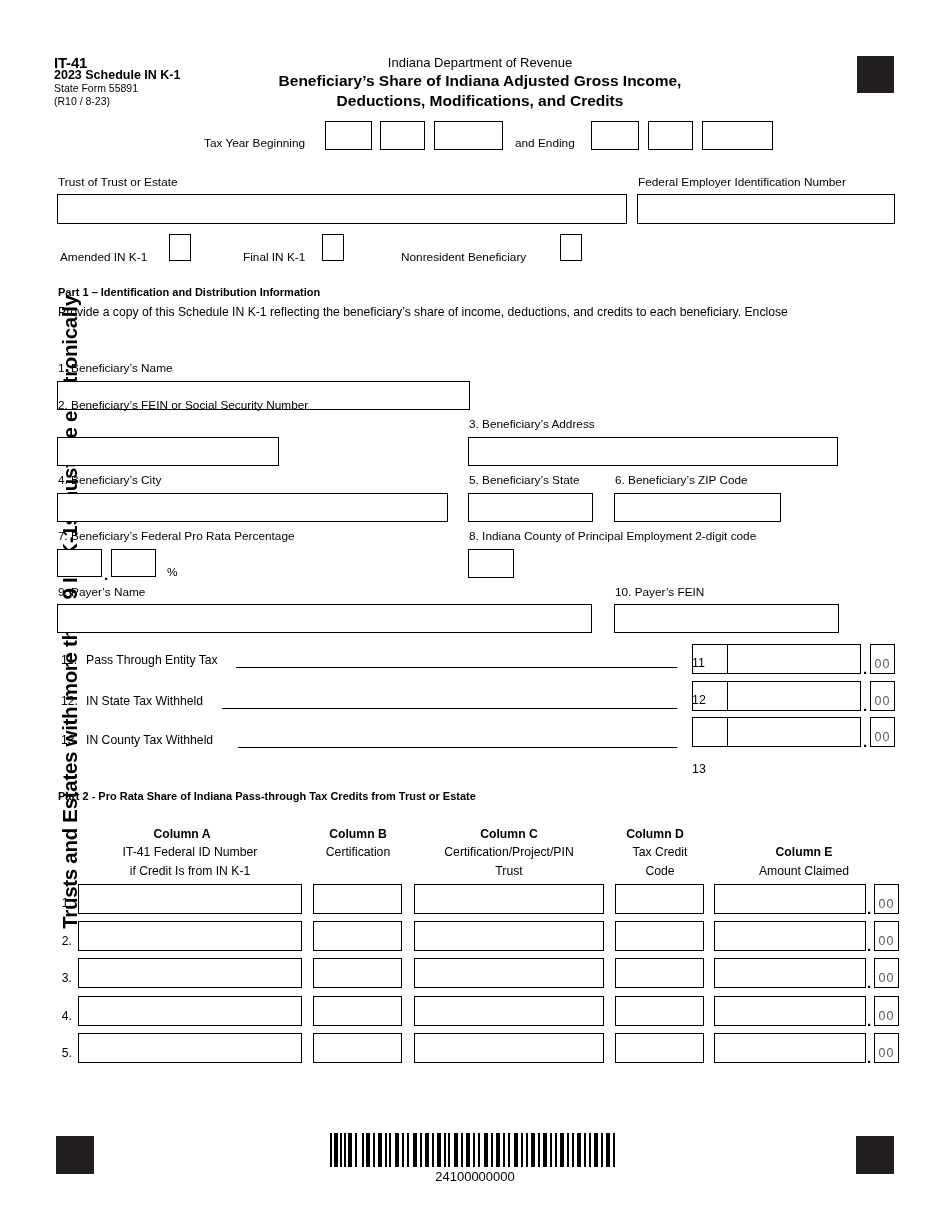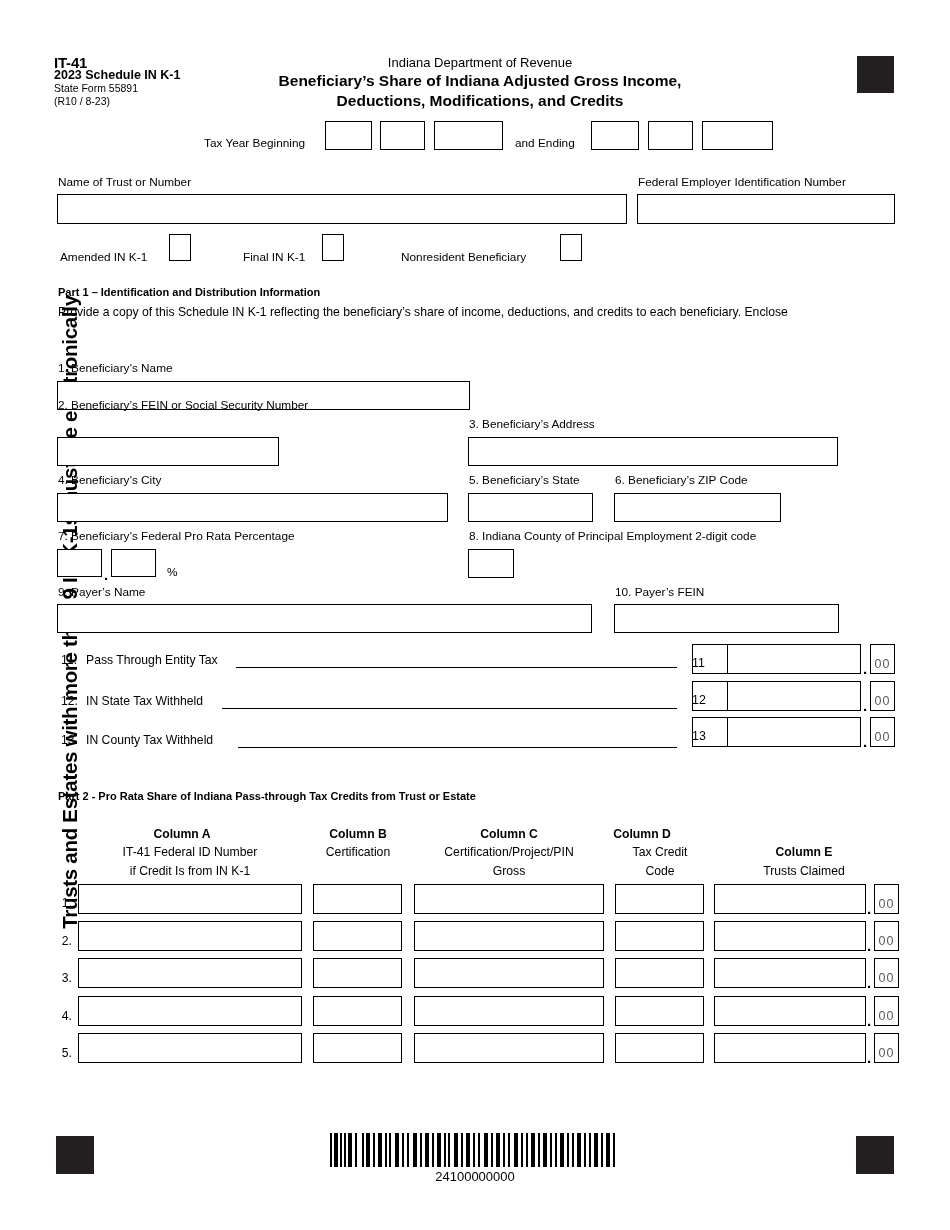--- a/index.html
+++ b/index.html
@@ -132,21 +132,21 @@
   <div class="abs bx" style="left:325px; top:121px; width:47px; height:29px;"></div>
   <div class="abs bx" style="left:380px; top:121px; width:45px; height:29px;"></div>
   <div class="abs bx" style="left:434px; top:121px; width:69px; height:29px;"></div>
   <div class="abs lbl" style="left:515px; top:136px;">and Ending</div>
   <div class="abs bx" style="left:591px; top:121px; width:48px; height:29px;"></div>
   <div class="abs bx" style="left:648px; top:121px; width:45px; height:29px;"></div>
   <div class="abs bx" style="left:702px; top:121px; width:71px; height:29px;"></div>
 
   <div class="abs vert">Trusts and Estates with more than 9 IN K-1s must file electronically</div>
 
-  <div class="abs lbl" style="left:58px; top:175px;">Name of Trust or Number</div>
+  <div class="abs lbl" style="left:58px; top:175px;">Trust of Trust or Estate</div>
   <div class="abs bx" style="left:57px; top:194px; width:570px; height:30px;"></div>
 
   <div class="abs lbl" style="left:638px; top:175px;">Federal Employer Identification Number</div>
   <div class="abs bx" style="left:637px; top:194px; width:258px; height:30px;"></div>
 
   <div class="abs lbl" style="left:60px; top:250px;">Amended IN K-1</div>
   <div class="abs bx" style="left:169px; top:234px; width:22px; height:27px;"></div>
 
   <div class="abs lbl" style="left:243px; top:250px;">Final IN K-1</div>
   <div class="abs bx" style="left:322px; top:234px; width:22px; height:27px;"></div>
@@ -207,46 +207,46 @@
   <div class="abs numbox-idx" style="left:692px; top:693px; width:36px;">12</div>
   <div class="abs bx" style="left:727px; top:681px; width:134px; height:30px;"></div>
   <div class="abs dot" style="left:863px; top:698px;">.</div>
   <div class="abs bx" style="left:870px; top:681px; width:25px; height:30px;"></div>
   <div class="abs cents" style="left:870px; top:694px; width:25px;">00</div>
 
   <div class="abs ln-label" style="left:61px; top:733px;">13.</div>
   <div class="abs ln-label" style="left:86px; top:733px;">IN County Tax Withheld</div>
   <div class="abs leader" style="left:238px; top:746px; width:439px; height:1px;"></div>
   <div class="abs bx" style="left:692px; top:717px; width:36px; height:30px;"></div>
-  <div class="abs numbox-idx" style="left:692px; top:729px; width:36px;">13</div>
+  <div class="abs numbox-idx" style="left:692px; top:762px; width:36px;">13</div>
   <div class="abs bx" style="left:727px; top:717px; width:134px; height:30px;"></div>
   <div class="abs dot" style="left:863px; top:734px;">.</div>
   <div class="abs bx" style="left:870px; top:717px; width:25px; height:30px;"></div>
   <div class="abs cents" style="left:870px; top:730px; width:25px;">00</div>
 
   <div class="abs part-h" style="left:58px; top:790px;">Part 2 - Pro Rata Share of Indiana Pass-through Tax Credits from Trust or Estate</div>
 
   <div class="abs colh-b" style="left:70px; top:827px; width:224px;">Column A</div>
   <div class="abs colh-n" style="left:78px; top:845px; width:224px;">IT-41 Federal ID Number</div>
   <div class="abs colh-n" style="left:78px; top:864px; width:224px;">if Credit Is from IN K-1</div>
 
   <div class="abs colh-b" style="left:303px; top:827px; width:110px;">Column B</div>
   <div class="abs colh-n" style="left:303px; top:845px; width:110px;">Certification</div>
   <div class="abs colh-n" style="left:299px; top:864px; width:110px;margin-top:28px;">Year</div>
 
   <div class="abs colh-b" style="left:414px; top:827px; width:190px;">Column C</div>
   <div class="abs colh-n" style="left:414px; top:845px; width:190px;">Certification/Project/PIN</div>
-  <div class="abs colh-n" style="left:414px; top:864px; width:190px;">Gross</div>
-
-  <div class="abs colh-b" style="left:587px; top:827px; width:110px;text-align:center;">Column D</div>
+  <div class="abs colh-n" style="left:414px; top:864px; width:190px;">Trust</div>
+
+  <div class="abs colh-b" style="left:600px; top:827px; width:110px;text-align:center;">Column D</div>
   <div class="abs colh-n" style="left:605px; top:845px; width:110px;">Tax Credit</div>
   <div class="abs colh-n" style="left:605px; top:864px; width:110px;">Code</div>
 
   <div class="abs colh-b" style="left:714px; top:845px; width:180px;">Column E</div>
-  <div class="abs colh-n" style="left:714px; top:864px; width:180px;">Trusts Claimed</div>
+  <div class="abs colh-n" style="left:714px; top:864px; width:180px;">Amount Claimed</div>
 
   <div class="abs rownum" style="left:50px; top:896px; width:22px;">1.</div>
   <div class="abs bx" style="left:78px; top:884px; width:224px; height:30px;"></div>
   <div class="abs bx" style="left:313px; top:884px; width:89px; height:30px;"></div>
   <div class="abs bx" style="left:414px; top:884px; width:190px; height:30px;"></div>
   <div class="abs bx" style="left:615px; top:884px; width:89px; height:30px;"></div>
   <div class="abs bx" style="left:714px; top:884px; width:152px; height:30px;"></div>
   <div class="abs dot" style="left:867px; top:901px;">.</div>
   <div class="abs bx" style="left:874px; top:884px; width:25px; height:30px;"></div>
   <div class="abs cents" style="left:874px; top:897px; width:25px;">00</div>

